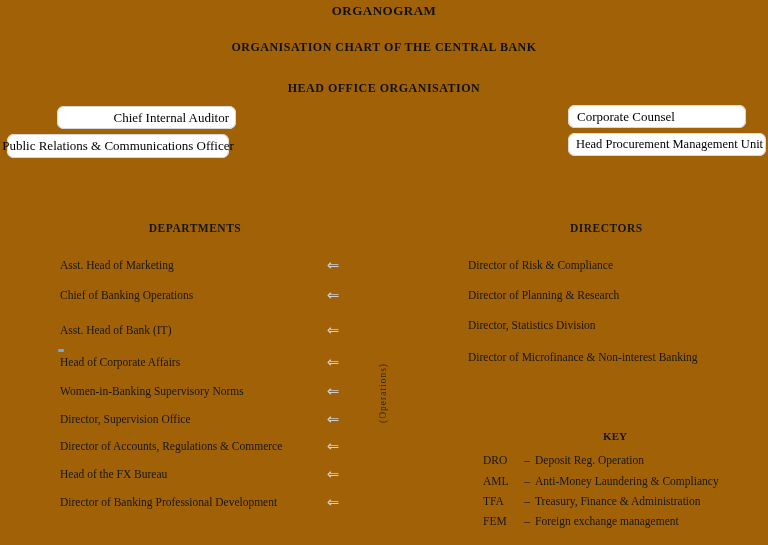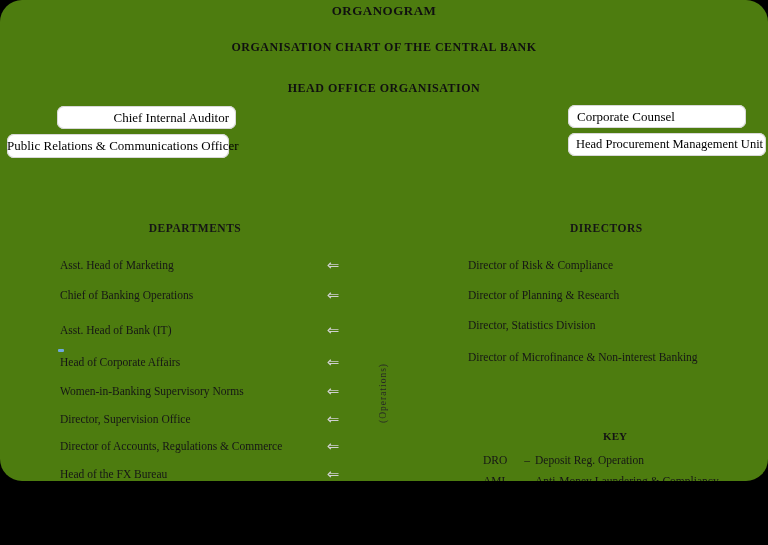--- a/index.html
+++ b/index.html
@@ -1,18 +1,18 @@
 <!DOCTYPE html>
 <html><head>
 <meta charset="utf-8">
 <style>
   html,body{margin:0;padding:0;background:#000;}
   #stage{
-    position:relative;width:768px;height:481px;background:#4d7c0f;
-    font-family:"Liberation Serif", serif;overflow:hidden;border-radius:22px;
+    position:relative;width:768px;height:545px;background:#a16207;
+    font-family:"Liberation Serif", serif;overflow:hidden;
   }
   .title{
     position:absolute;left:0;width:768px;text-align:center;
     font-weight:bold;color:#101010;letter-spacing:.5px;white-space:nowrap;
   }
   #title-1{top:3px;font-size:13px;}
   #title-2{top:40px;font-size:12px;}
   #title-3{top:81px;font-size:12px;}
   .box{
     position:absolute;background:#ffffff;color:#000;border-radius:7px;
@@ -49,21 +49,21 @@
 
 <div id="stage">
 
   <div id="title-1" class="title">ORGANOGRAM</div>
   <div id="title-2" class="title">ORGANISATION CHART OF THE CENTRAL BANK</div>
   <div id="title-3" class="title">HEAD OFFICE ORGANISATION</div>
 
   <div class="box" style="left:57px;top:106px;width:172px;height:23px;justify-content:flex-end;padding-right:7px;">
     <span>Chief Internal Auditor</span>
   </div>
-  <div class="box" style="left:7px;top:134px;width:222px;height:24px;">
+  <div class="box" style="left:7px;top:134px;width:222px;height:24px;justify-content:center;">
     <span>Public Relations &amp; Communications Officer</span>
   </div>
 
   <div class="box" style="left:568px;top:105px;width:169px;height:23px;padding-left:9px;">
     <span>Corporate Counsel</span>
   </div>
   <div class="box" style="left:568px;top:133px;width:190px;height:23px;padding-left:8px;font-size:12.5px;">
     <span>Head Procurement Management Unit</span>
   </div>
 

